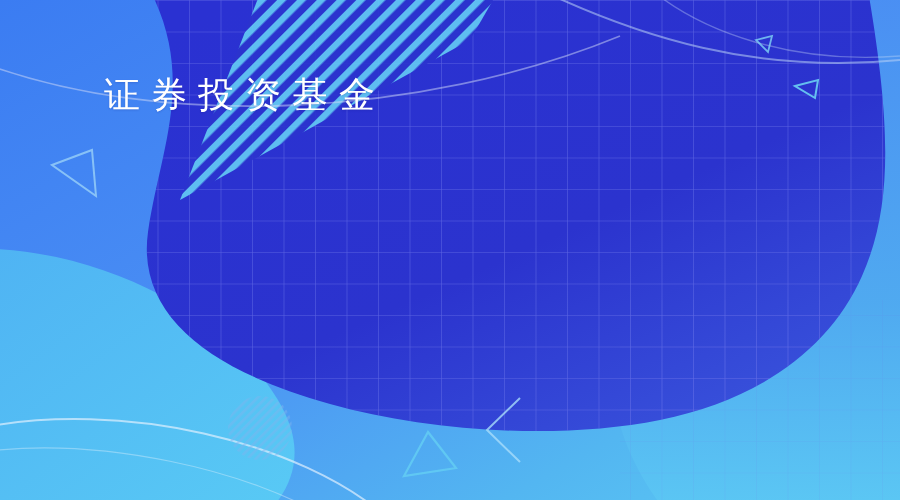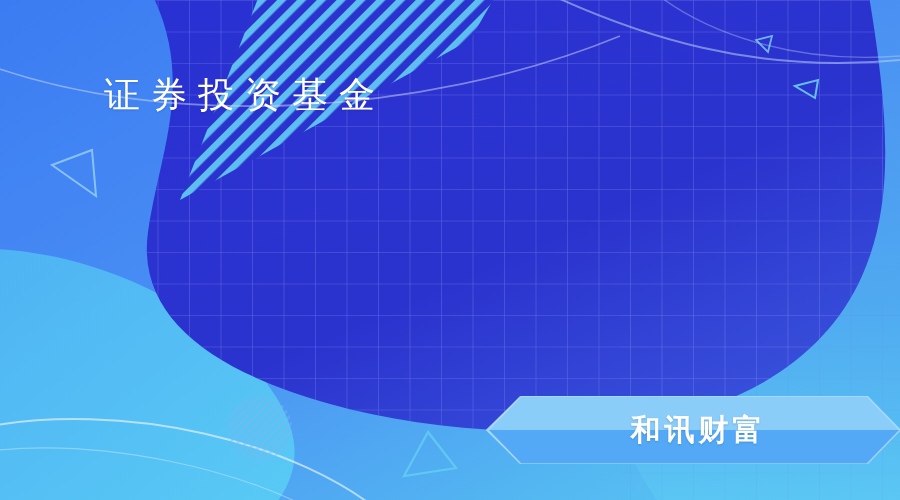--- a/index.html
+++ b/index.html
@@ -222,29 +222,14 @@
       </g>
 
       <path d="M 520 398 L 487 430 L 520 462" fill="none" stroke="#a8dcfa" stroke-width="2" opacity="0.8"></path>
     </svg>
   </div>
 
   <div class="text-wrap">
     <div class="eyebrow">证券投资基金</div>
   </div>
 
-  <div class="banner">
-    <svg width="413" height="68" viewBox="0 0 413 68" xmlns="http://www.w3.org/2000/svg">
-      <defs>
-        <clipPath id="bannerShape">
-          <path d="M 34 0 L 380 0 L 413 34 L 380 68 L 34 68 L 1 34 Z"></path>
-        </clipPath>
-      </defs>
-      <g clip-path="url(#bannerShape)">
-        <rect x="0" y="0" width="413" height="34" fill="#8ACDF8"></rect>
-        <rect x="0" y="34" width="413" height="34" fill="#53A9F6"></rect>
-      </g>
-      <path d="M 34 0 L 380 0 L 413 34 L 380 68 L 34 68 L 1 34 Z" fill="none" stroke="#cfe9fb" stroke-width="1.6" opacity="0.55"></path>
-    </svg>
-    <div class="banner-label">和讯财富</div>
-  </div>
 
 </div>
 
 </body></html>

